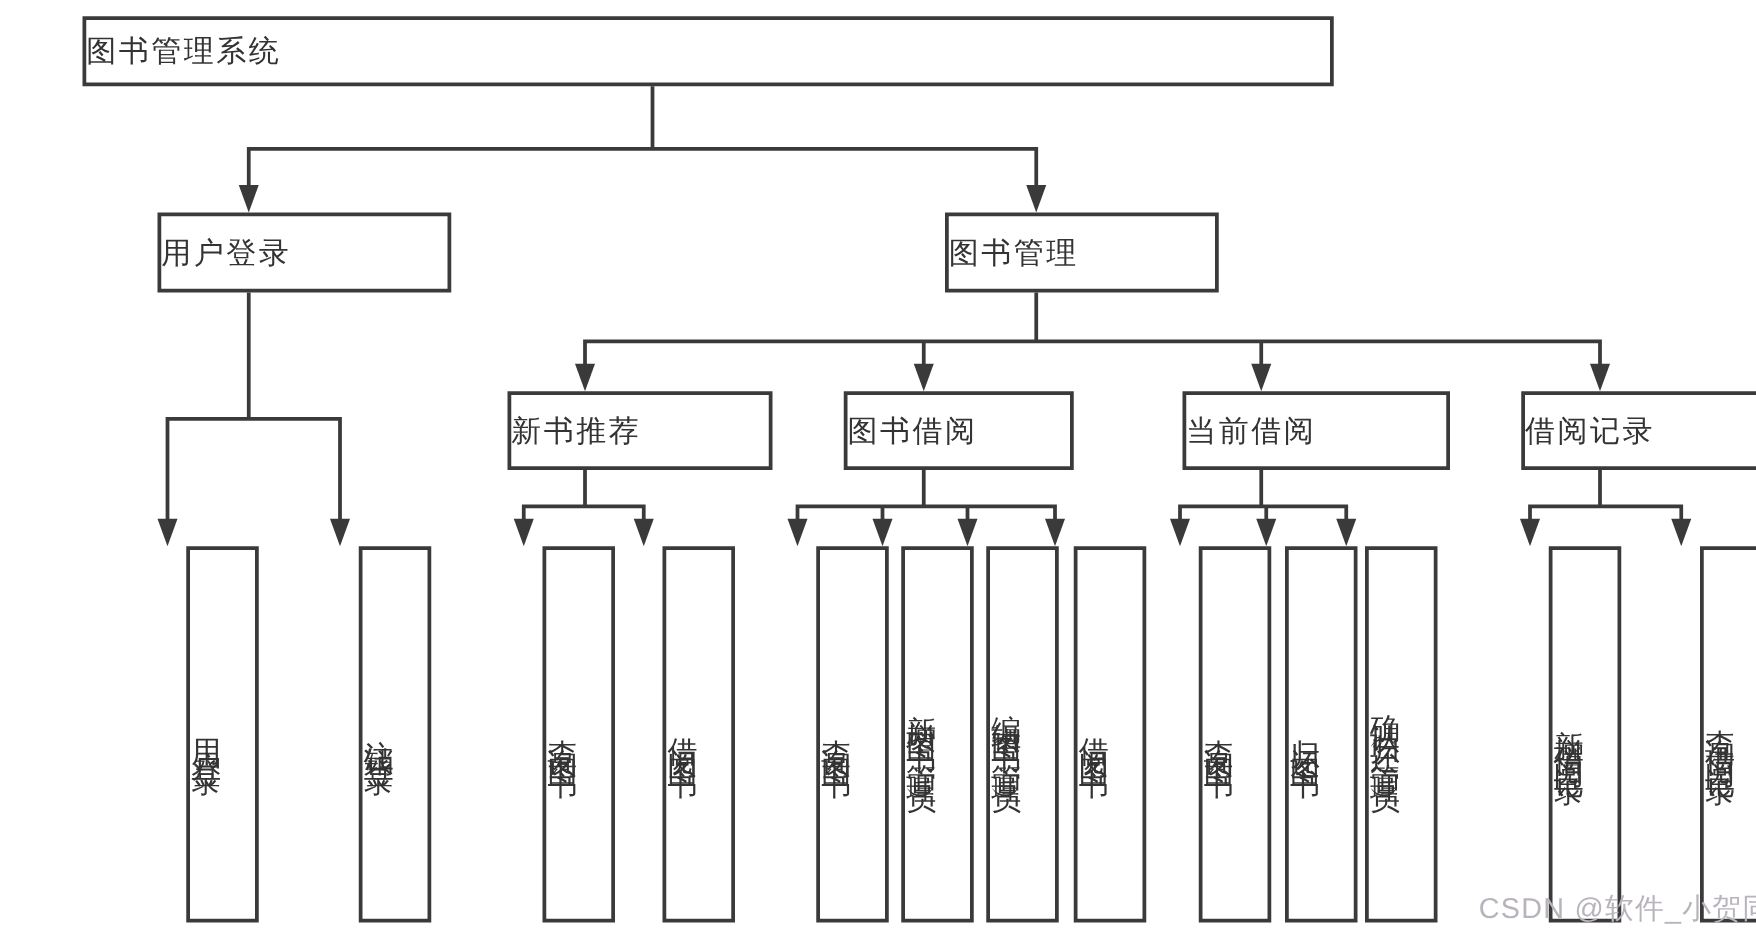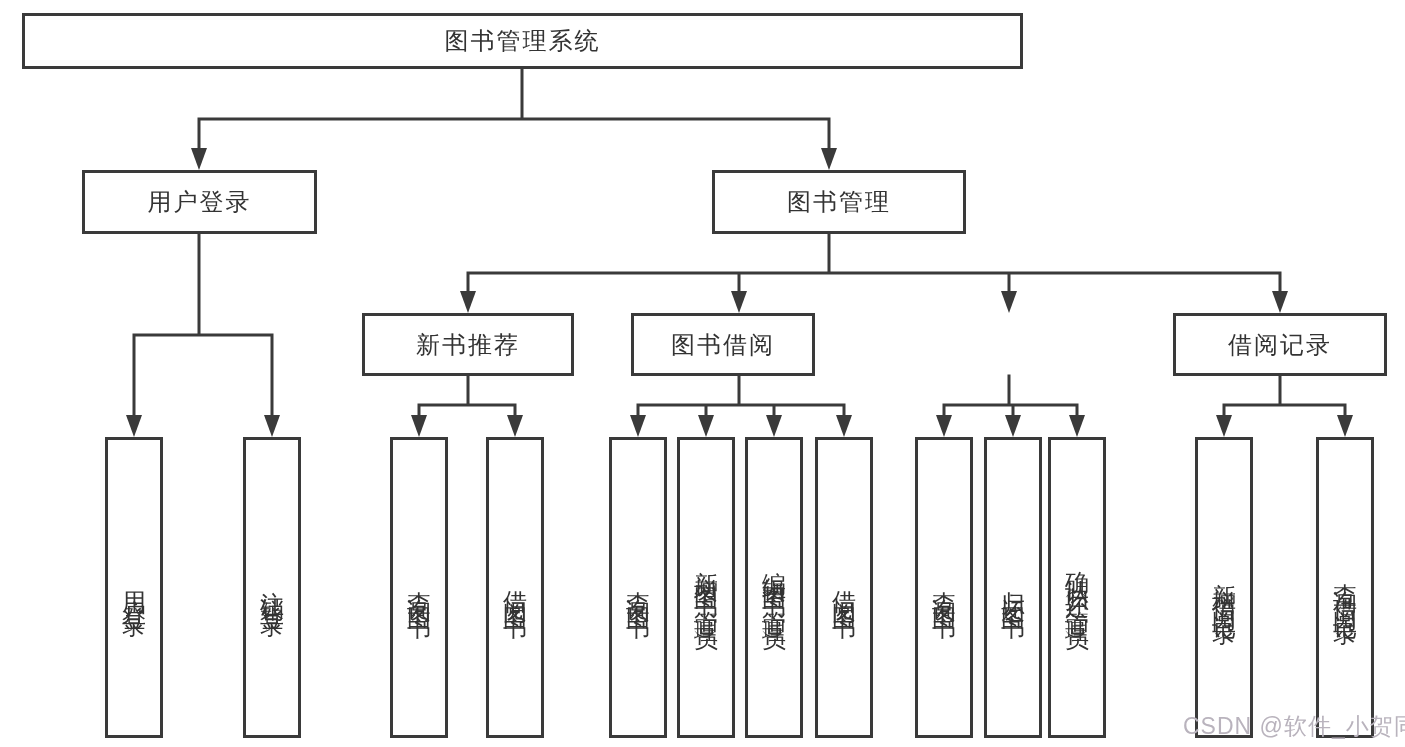--- a/index.html
+++ b/index.html
@@ -23,26 +23,27 @@
   }
   #wires {
     position: absolute; left: 0; top: 0;
     width: 1405px; height: 747px;
     color: var(--line);
   }
   .node {
     position: absolute;
     background: var(--background);
     border: 3px solid var(--line);
-    display: flex; align-items: center; justify-content: center;
+    display: flex; align-items: center; 
     font-size: 24px;
     color: var(--text);
     text-align: center;
     letter-spacing: 2px;
     z-index: 2;
+    margin-left: 44px;
   }
   .leaf {
     top: 437px; width: 58px; height: 301px;
   }
   .leaf .lbl {
     writing-mode: vertical-rl;
     text-orientation: mixed;
     letter-spacing: 8px;
     line-height: 1;
     white-space: nowrap;
@@ -93,29 +94,32 @@
     </g>
   </svg>
 
   <div class="node" style="left:22px; top:13px; width:1001px; height:56px;">
     <span class="lbl">图书管理系统</span>
   </div>
 
   <div class="node" style="left:82px; top:170px; width:235px; height:64px;">
     <span class="lbl">用户登录</span>
   </div>
-  <div class="node" style="left:712px; top:170px; width:254px; height:64px;">
+  <div class="node" style="left:712px; top:170px; width:219px; height:64px;">
     <span class="lbl">图书管理</span>
   </div>
 
   <div class="node" style="left:362px; top:313px; width:212px; height:63px;">
     <span class="lbl">新书推荐</span>
   </div>
   <div class="node" style="left:631px; top:313px; width:184px; height:63px;">
     <span class="lbl">图书借阅</span>
+  </div>
+  <div class="node" style="left:902px; top:313px; width:214px; height:63px;">
+    <span class="lbl">当前借阅</span>
   </div>
   <div class="node" style="left:1173px; top:313px; width:214px; height:63px;">
     <span class="lbl">借阅记录</span>
   </div>
 
   <div class="node leaf" style="left:105px;">
     <span class="lbl">用户登录</span>
   </div>
   <div class="node leaf" style="left:243px;">
     <span class="lbl">注销登录</span>

